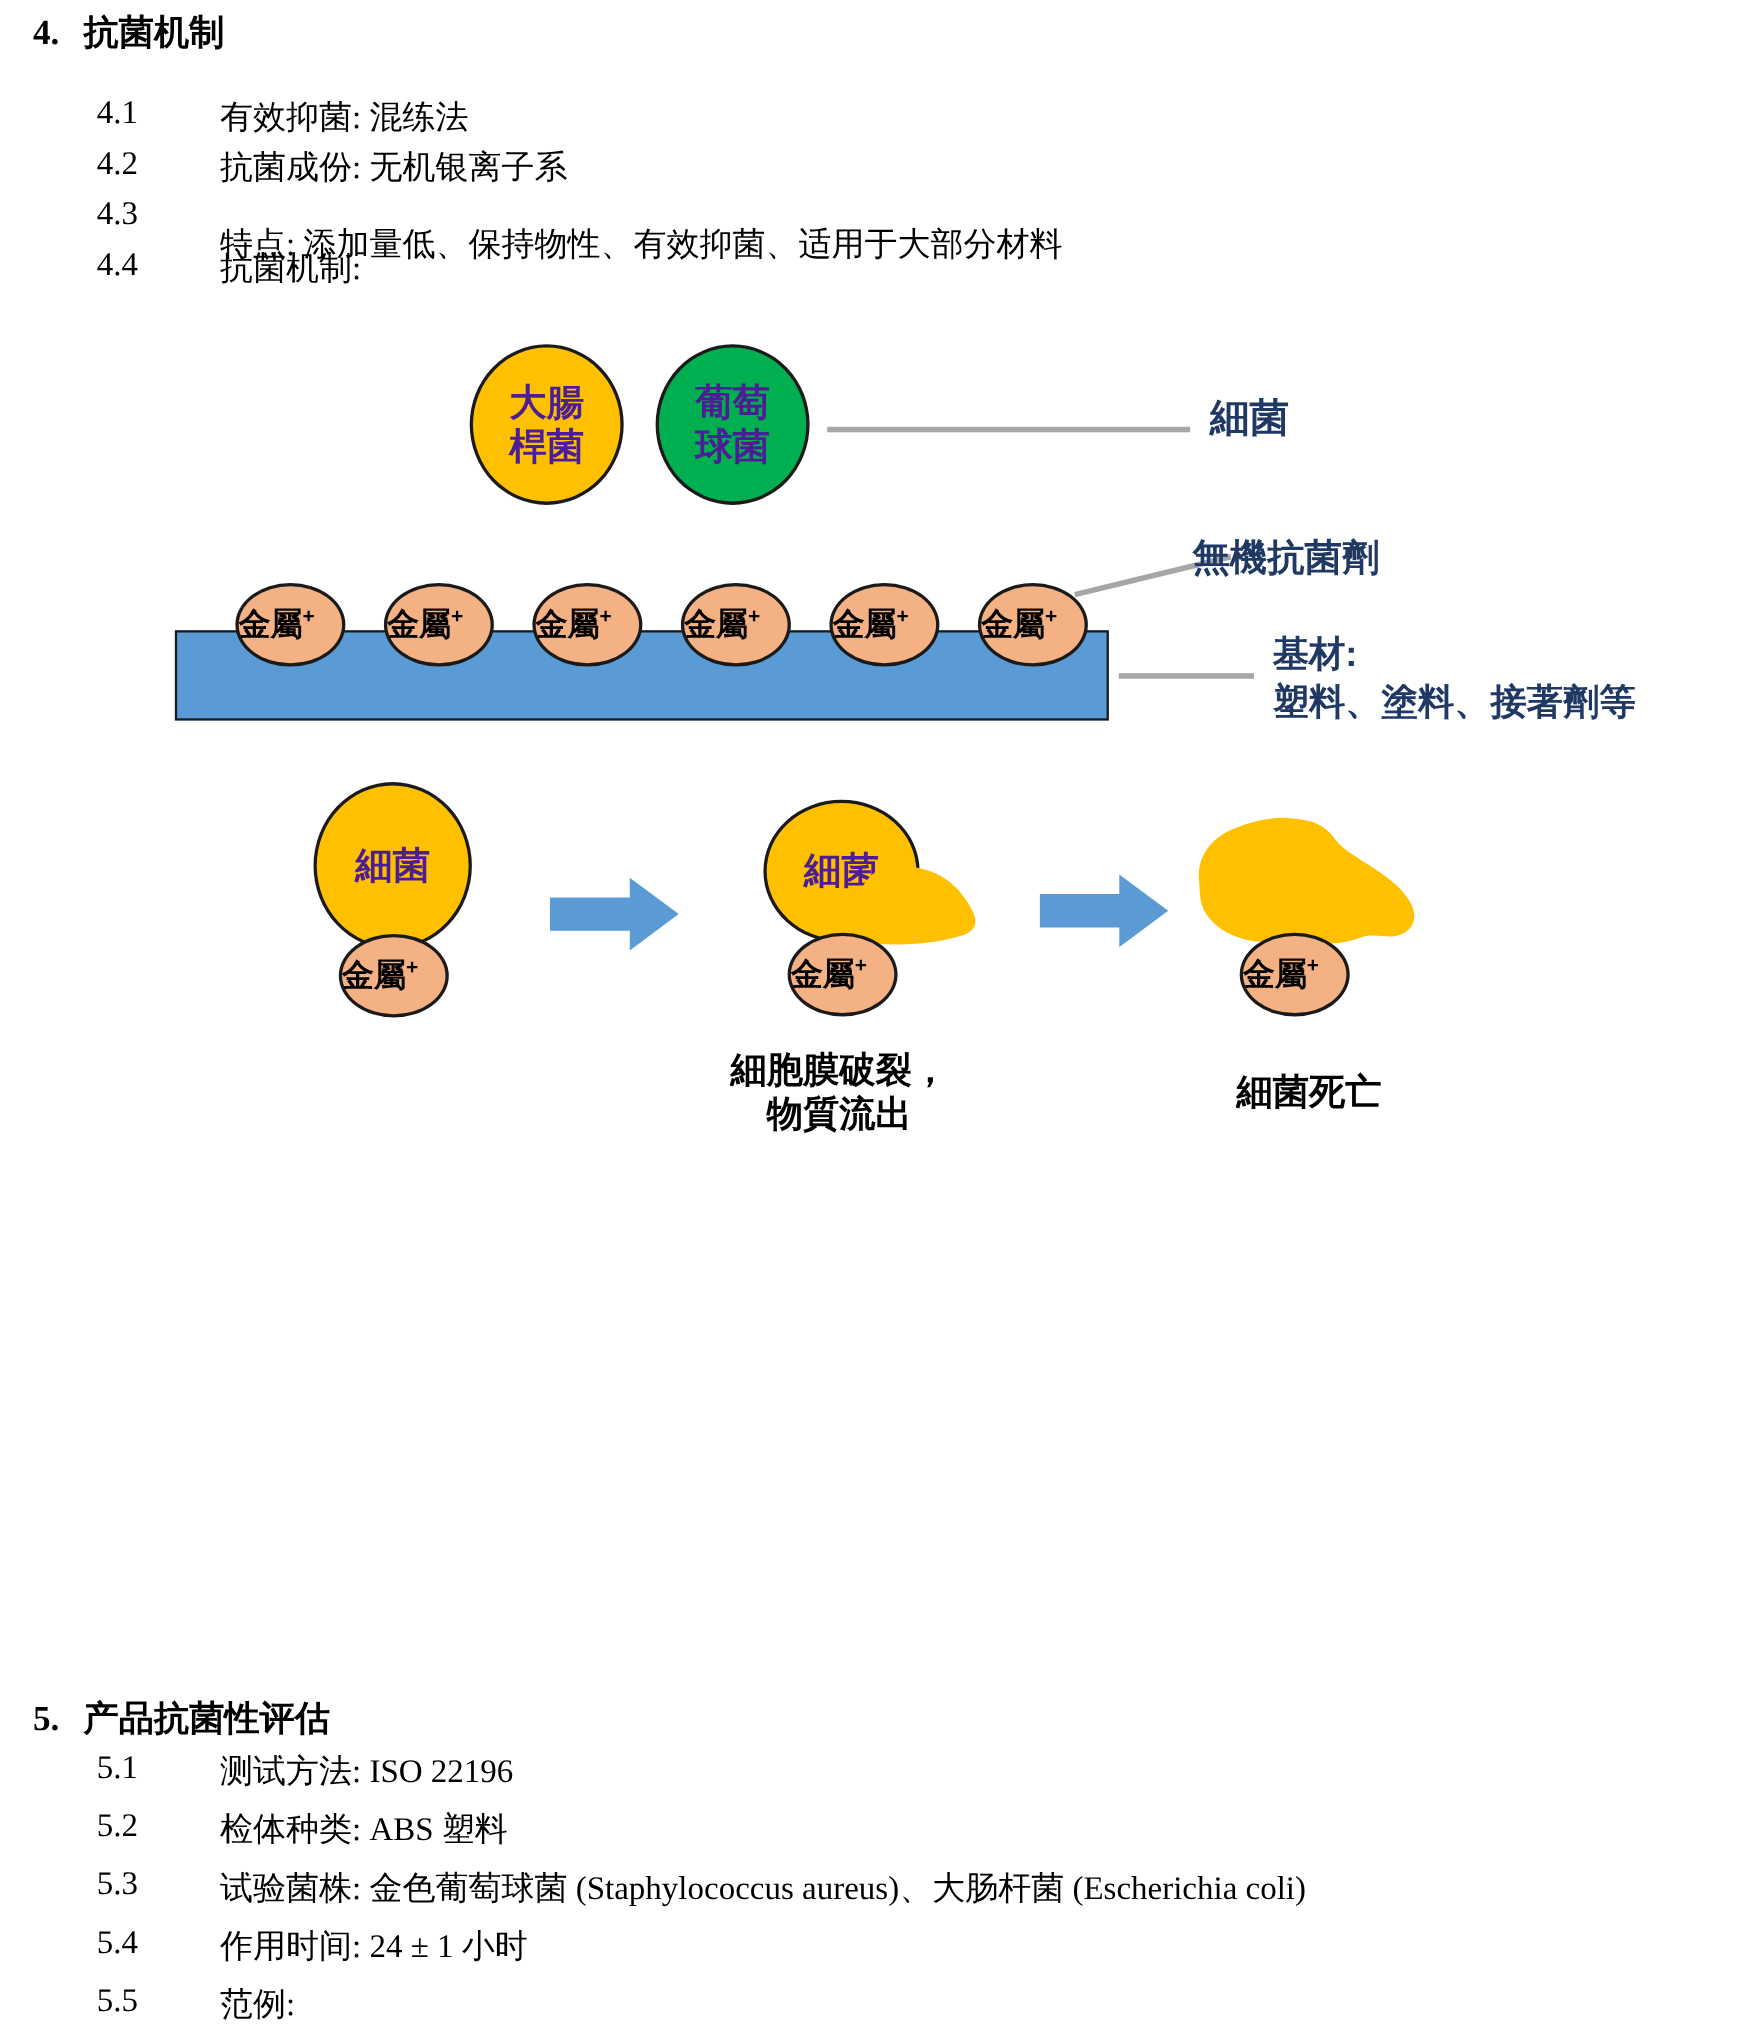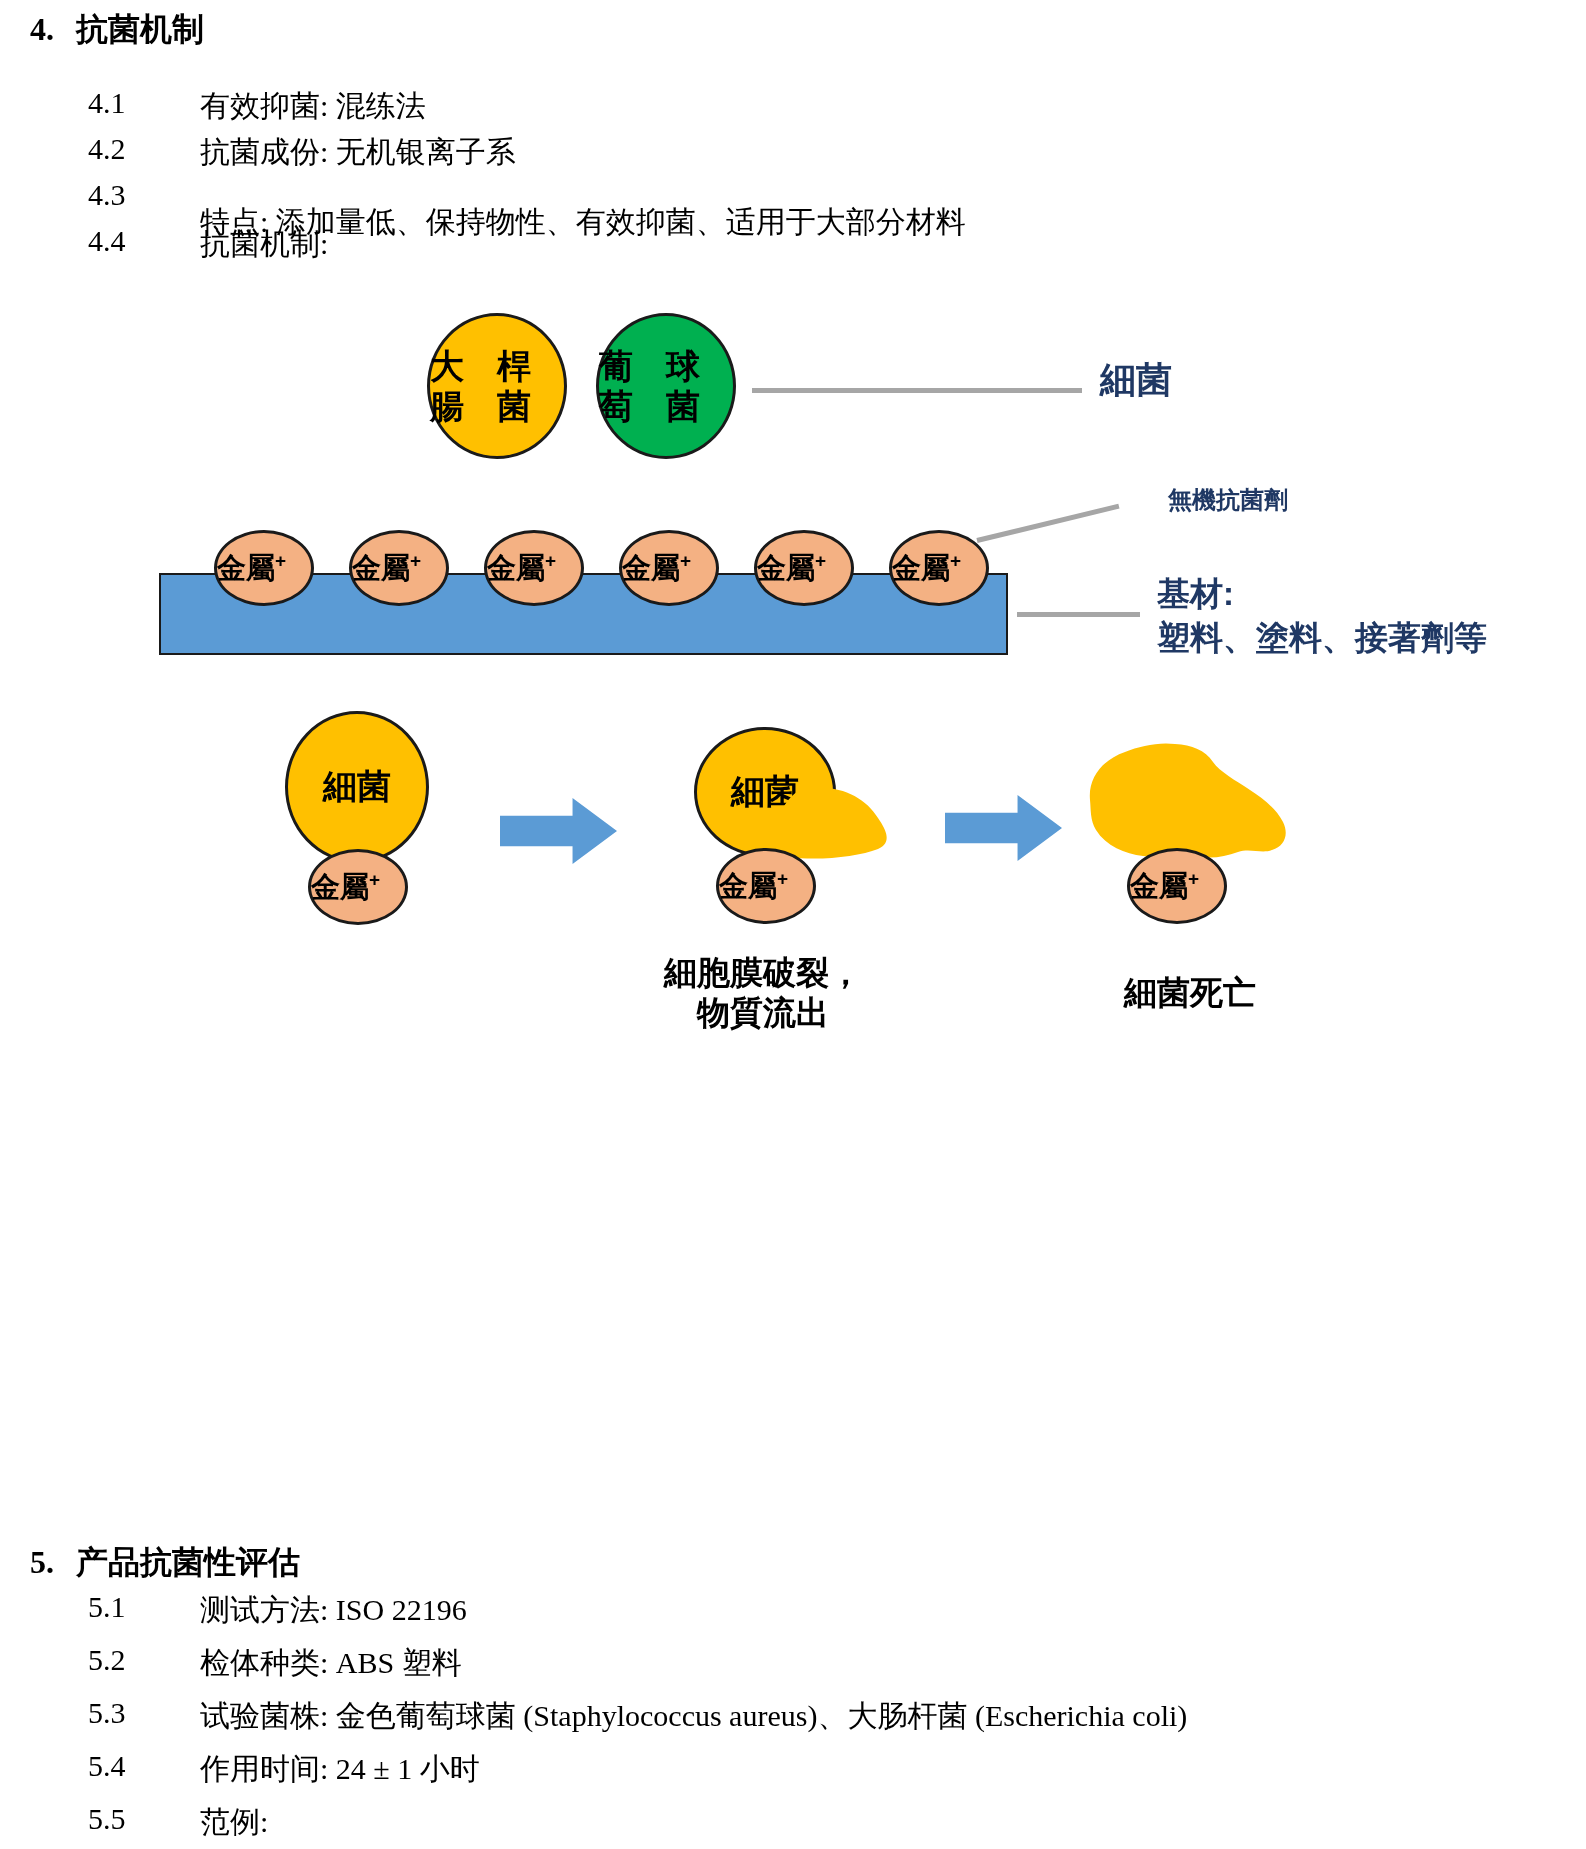--- a/index.html
+++ b/index.html
@@ -10,22 +10,22 @@
   #page{position:relative;width:1586px;height:1849px;background:#fff;overflow:hidden;
         font-family:"Liberation Serif",serif;color:var(--c-text);}
   .abs{position:absolute;}
   
   .sec-head{font-size:32px;font-weight:700;white-space:nowrap;}
   .sec-head .num{display:inline-block;min-width:38px;}
   .item-num{font-size:30px;white-space:nowrap;}
   .item-text{font-size:30px;white-space:nowrap;}
   
   .circle{border:3px solid var(--c-outline);border-radius:50%;box-sizing:border-box;
-          display:flex;flex-direction:row;align-items:center;justify-content:center;
-          font-family:"Liberation Sans",sans-serif;font-weight:700;color:#000000;z-index:1;}
+          display:flex;flex-direction:column;align-items:center;justify-content:center;
+          font-family:"Liberation Sans",sans-serif;font-weight:700;color:#4c1d95;z-index:1;}
   .germ-type{width:140px;height:146px;font-size:34px;line-height:40px;background:var(--c-yellow);}
   .germ-type.green{background:var(--c-green);}
   .metal{width:100px;height:76px;background:var(--c-peach);font-size:29px;line-height:29px;
          border:3px solid var(--c-outline);border-radius:50%;box-sizing:border-box;
          display:flex;align-items:center;justify-content:flex-start;
          font-family:"Liberation Sans",sans-serif;font-weight:700;z-index:3;}
   .metal sup{font-size:19px;line-height:0;margin-top:-14px;}
   .bact{background:var(--c-yellow);z-index:1;}
   .substrate{background:var(--c-blue);border:2px solid var(--c-outline);box-sizing:border-box;z-index:0;}
   .gline{background:var(--c-gray-line);height:5px;z-index:0;}
@@ -91,21 +91,21 @@
   <div class="abs metal" style="left:754px;top:530px;">
     <span>金屬</span>
       <sup>+</sup>
   </div>
   <div class="abs metal" style="left:889px;top:530px;">
     <span>金屬</span>
       <sup>+</sup>
   </div>
 
   <div class="abs gline" style="left:977px;top:538px;width:146px;transform:rotate(-13.6deg);transform-origin:left center;"></div>
-  <div class="abs navy-label" style="left:1168px;top:484px;font-size:24px;">無機抗菌劑</div>
+  <div class="abs navy-label" style="left:1084px;top:484px;font-size:34px;">無機抗菌劑</div>
 
   <div class="abs gline" style="left:1017px;top:612px;width:123px;"></div>
   <div class="abs navy-label" style="left:1157px;top:572px;font-size:33px;">基材:</div>
   <div class="abs navy-label" style="left:1157px;top:616px;font-size:33px;">塑料、塗料、接著劑等</div>
 
   <div class="abs circle bact" style="left:285px;top:711px;width:144px;height:152px;">
     <div class="step-bact-label">細菌</div>
   </div>
   <div class="abs metal" style="left:308px;top:849px;">
     <span>金屬</span>

